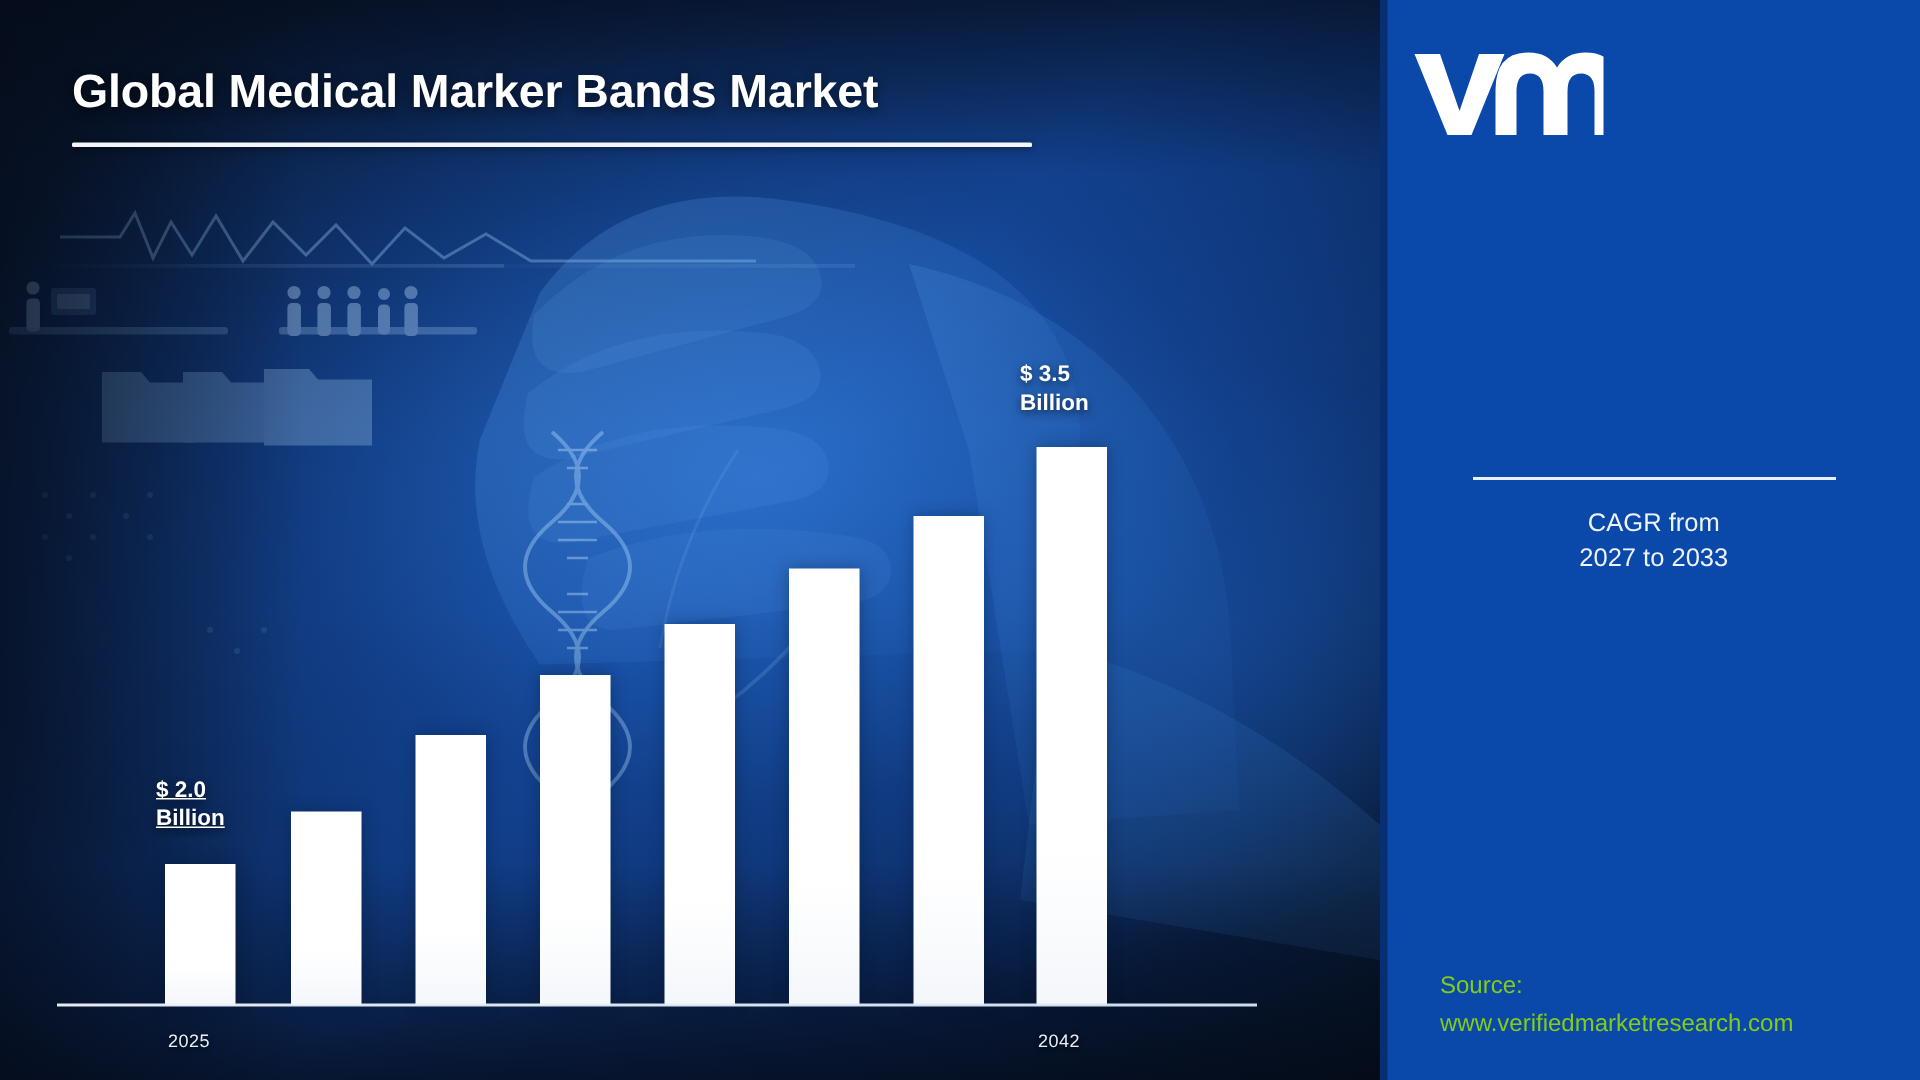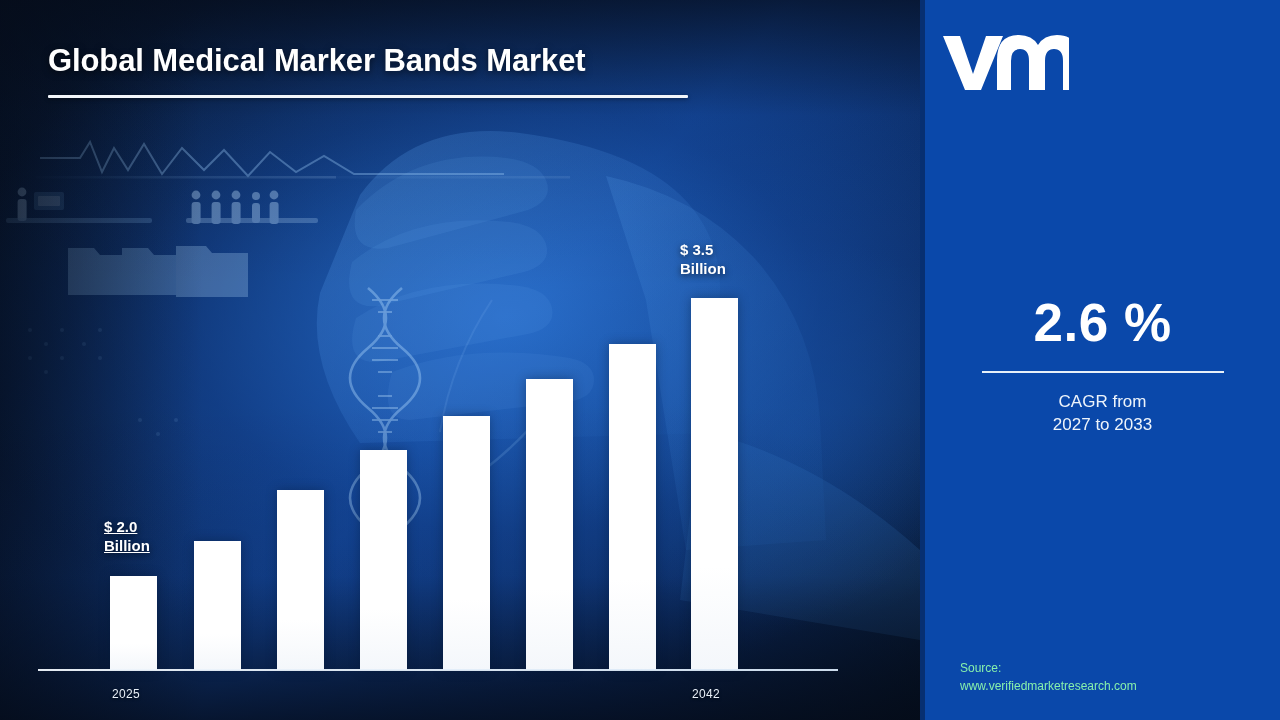--- a/index.html
+++ b/index.html
@@ -119,21 +119,21 @@
     margin:22px auto 0; width:242px; height:2px;
     background:#e7f0f8;
   }
   .cagr-caption {
     margin-top:17px; font-size:17px; color:#eef4fb;
     line-height:1.38; white-space:pre-line;
   }
 
   .source-block {
     position:absolute; left:35px; bottom:24px; width:320px;
-    font-size:12px; color:#86efac; line-height:1.55;
+    font-size:16px; color:#84cc16; line-height:1.55;
   }
   .source-block span { display:block; }
 </style>
 </head>
 <body>
 
 <div id="infographic">
 
   <div class="left-panel">
     <div class="lp-base"></div>
@@ -272,21 +272,20 @@
     <div class="logo-block">
       <svg class="logo-mark" viewBox="0 0 128 68">
         <g fill="#ffffff">
           <path d="M2 8 h17 l13 38 l13 -38 h17 l-22 54 h-16 z"></path>
           <path d="M56 62 v-30 q0 -25 22 -25 q13 0 19 10 q6 -10 19 -10 q22 0 22 25 v30 h-16 v-29 q0 -12 -9 -12 q-9 0 -9 12 v29 h-16 v-29 q0 -12 -9 -12 q-9 0 -9 12 v29 z"></path>
         </g>
       </svg>
     </div>
 
     <div class="cagr-block">
-      <div class="cagr-value">2.6 %</div>
       <div class="cagr-rule"></div>
       <div class="cagr-caption">CAGR from
 2027 to 2033</div>
     </div>
 
     <div class="source-block">
       <span>Source:</span>
       <span>www.verifiedmarketresearch.com</span>
     </div>
   </div>

